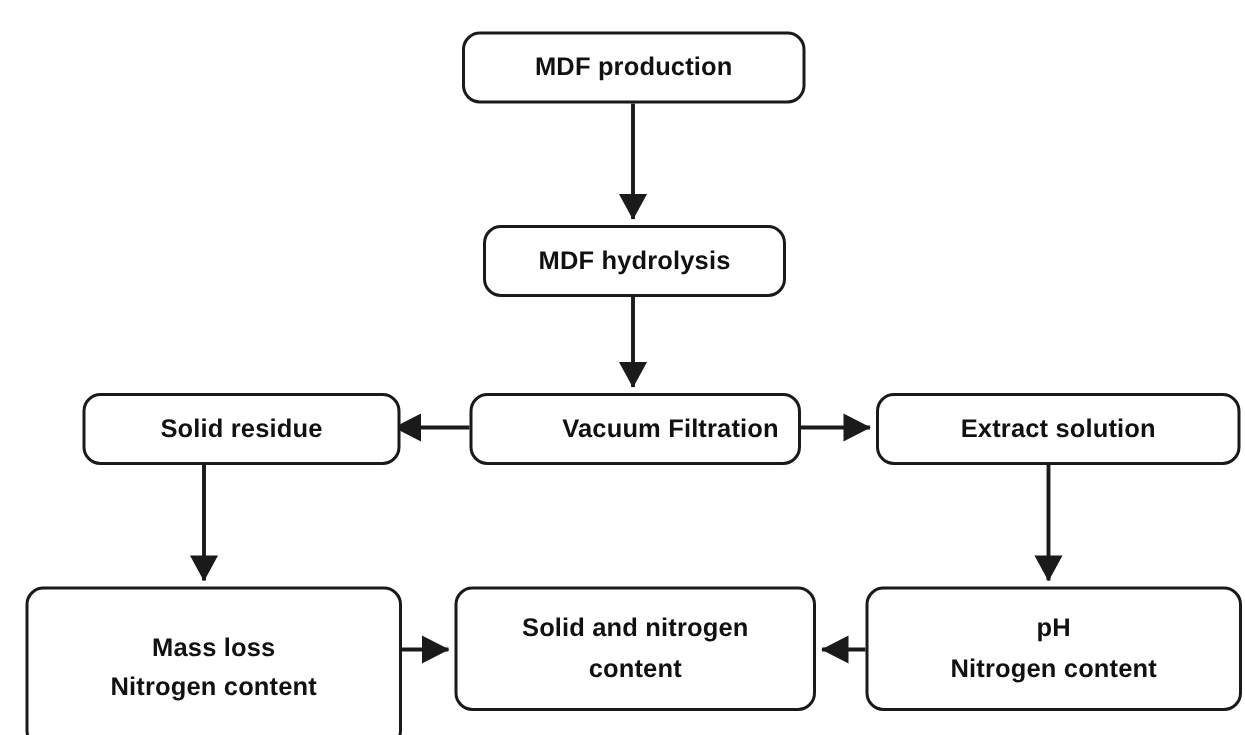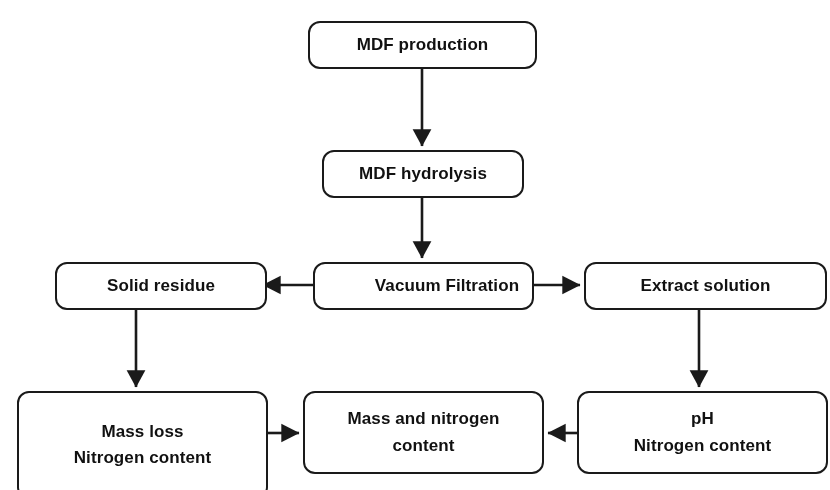--- a/index.html
+++ b/index.html
@@ -130,21 +130,21 @@
   <div class="node" id="node-extract-solution">
     <span class="line">Extract solution</span>
   </div>
 
   <div class="node" id="node-mass-loss">
     <span class="line">Mass loss</span>
     <span class="line">Nitrogen content</span>
   </div>
 
   <div class="node" id="node-mass-nitrogen-balance">
-    <span class="line">Mass and nitrogen</span>
+    <span class="line">Solid and nitrogen</span>
     <span class="line">content</span>
   </div>
 
   <div class="node" id="node-ph-nitrogen">
     <span class="line">pH</span>
     <span class="line">Nitrogen content</span>
   </div>
 
 </div>
 

